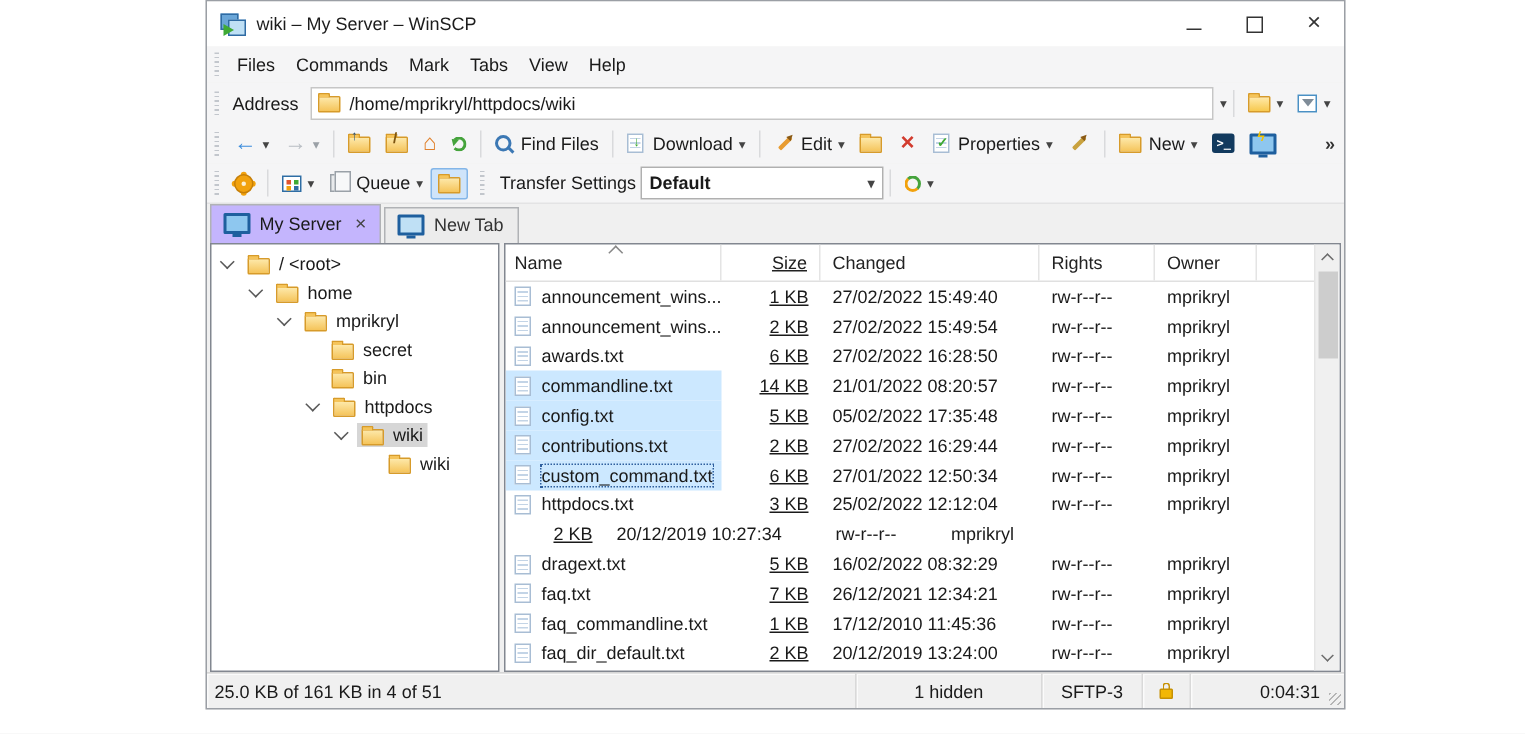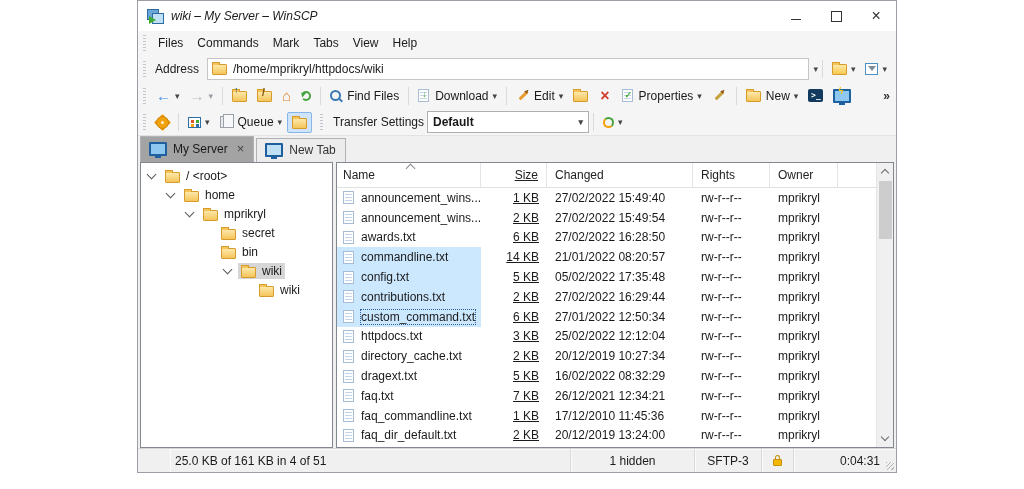--- a/index.html
+++ b/index.html
@@ -2,21 +2,21 @@
 <html><head>
 <meta charset="utf-8">
 <style>
   html,body{margin:0;padding:0;}
   body{width:1024px;height:489px;background:#ffffff;position:relative;overflow:hidden;
        font-family:"Liberation Sans",sans-serif;-webkit-font-smoothing:antialiased;}
   .window{position:absolute;left:137px;top:0;width:760px;height:473px;background:#f0f0f0;
           border:1px solid #9b9fa5;box-sizing:border-box;font-size:12px;color:#1a1a1a;
           display:flex;flex-direction:column;}
   
-  .titlebar{height:30px;background:#ffffff;display:flex;align-items:center;flex:0 0 auto;font-style:italic;}
+  .titlebar{height:30px;background:#ffffff;display:flex;align-items:center;flex:0 0 auto;}
   .app-icon{width:17px;height:15px;margin:0 7px 0 9px;position:relative;flex:0 0 auto;}
   .app-icon .p1{position:absolute;left:0;top:0;width:10px;height:9px;background:#6aa6d8;border:1px solid #2f6ba3;}
   .app-icon .p2{position:absolute;left:5px;top:4px;width:10px;height:9px;background:#bfe0f5;border:1px solid #2f6ba3;}
   .app-icon .p3{position:absolute;left:2px;top:7px;width:0;height:0;border:4px solid transparent;border-left:7px solid #3faa34;}
   .title-text{font-size:12px;color:#1c1c1c;}
   .caption-buttons{margin-left:auto;display:flex;height:100%;}
   .cap-btn{width:40px;height:100%;display:flex;align-items:center;justify-content:center;color:#333;font-size:14px;}
   .max-glyph{width:9px;height:9px;border:1px solid #333;}
   .min-glyph{width:10px;height:1px;background:#333;margin-top:6px;}
   
@@ -77,21 +77,21 @@
   
   .toolbar{height:27px;background:#f5f5f6;display:flex;align-items:center;padding:0 4px 0 3px;flex:0 0 auto;}
   .toolbar2{height:26px;border-bottom:1px solid #e3e3e4;}
   .tool-label{margin:0 3px 0 5px;}
   .pressed{background:#cfe4fa;border:1px solid #84b6e8;border-radius:2px;}
   .ts-select{width:150px;height:20px;background:#fff;border:1px solid #b0b0b0;display:flex;align-items:center;padding:0 5px;justify-content:space-between;font-weight:bold;}
   .overflow{margin-left:auto;font-weight:bold;color:#333;padding-right:2px;}
   
   .tabstrip{height:26px;display:flex;align-items:flex-end;padding-left:2px;background:#f0f0f0;flex:0 0 auto;}
   .tab{display:flex;align-items:center;gap:6px;padding:3px 9px 4px 8px;border:1px solid #b0b2b5;border-bottom:none;}
-  .tab.active{background:#a3a3a3;height:18px;align-items:center;}
+  .tab.active{background:#c4b5fd;height:18px;align-items:center;}
   .tab.inactive{background:#ececec;height:16px;color:#333;}
   .tab-close{font-size:13px;color:#444;margin-left:3px;line-height:10px;}
   
   .main{flex:1;display:flex;gap:3px;padding:0 2px;overflow:hidden;}
   .panel{background:#fff;border:1px solid #828790;box-sizing:border-box;overflow:hidden;}
   .tree-panel{width:193px;padding-top:3px;}
   .tree-row{height:19px;display:flex;align-items:center;white-space:nowrap;}
   .tchev{width:6px;height:6px;border-right:1.5px solid #595959;border-bottom:1.5px solid #595959;transform:rotate(45deg);
          margin:-2px 7px 0 0;flex:0 0 auto;}
   .tchev.empty{border:none;}
@@ -115,21 +115,21 @@
   .scrollbar{position:absolute;right:0;top:0;bottom:0;width:17px;background:#f0f0f0;border-left:1px solid #e5e5e5;
              display:flex;flex-direction:column;align-items:center;box-sizing:border-box;}
   .sb-btn{height:16px;width:100%;display:flex;align-items:center;justify-content:center;}
   .sb-up{width:5px;height:5px;border-left:1.5px solid #6b6b6b;border-top:1.5px solid #6b6b6b;transform:rotate(45deg);margin-top:4px;}
   .sb-down{width:5px;height:5px;border-right:1.5px solid #6b6b6b;border-bottom:1.5px solid #6b6b6b;transform:rotate(45deg);margin-bottom:4px;}
   .sb-thumb{width:13px;height:58px;background:#cdcdcd;margin-top:2px;}
   .sb-space{flex:1;}
   
   .statusbar{height:23px;background:#f0f0f0;border-top:1px solid #d6d6d6;display:flex;align-items:stretch;flex:0 0 auto;font-size:12px;}
   .st-panel{display:flex;align-items:center;border-right:1px solid #d9d9d9;box-shadow:inset 1px 1px 0 #fbfbfb;}
-  .st-main{flex:1;padding-left:5px;margin-left:32px;}
+  .st-main{flex:1;padding-left:5px;}
   .st-hidden{width:123px;justify-content:center;}
   .st-proto{width:66px;justify-content:center;}
   .st-lock{width:31px;justify-content:center;}
   .st-time{width:86px;justify-content:flex-end;padding-right:16px;border-right:none;position:relative;}
   .grip-resize{position:absolute;right:2px;bottom:2px;width:8px;height:8px;
       background:repeating-linear-gradient(135deg,#b5b5b5 0 1px,transparent 1px 3px);}
 </style>
 </head>
 <body>
 
@@ -331,20 +331,27 @@
             <span>secret</span>
           </span>
         </div>
         <div class="tree-row" style="padding-left: 64px;">
           <span class="tchev empty"></span>
           <span class="hl">
             <span class="folder"></span>
             <span>bin</span>
           </span>
         </div>
+        <div class="tree-row" style="padding-left: 64px;">
+          <span class="tchev"></span>
+          <span class="hl">
+            <span class="folder"></span>
+            <span>httpdocs</span>
+          </span>
+        </div>
         <div class="tree-row" style="padding-left: 83px;">
           <span class="tchev"></span>
           <span class="hl sel">
             <span class="folder"></span>
             <span>wiki</span>
           </span>
         </div>
         <div class="tree-row" style="padding-left: 102px;">
           <span class="tchev empty"></span>
           <span class="hl">
@@ -437,24 +444,20 @@
             <div class="fcell col-name">
               <span class="doc"></span>
               <span class="fname">httpdocs.txt</span>
             </div>
             <div class="fcell col-size">3 KB</div>
             <div class="fcell col-changed">25/02/2022 12:12:04</div>
             <div class="fcell col-rights">rw-r--r--</div>
             <div class="fcell col-owner">mprikryl</div>
           </div>
           <div class="frow">
-            <div class="fcell col-name">
-              <span class="doc"></span>
-              <span class="fname">directory_cache.txt</span>
-            </div>
             <div class="fcell col-size">2 KB</div>
             <div class="fcell col-changed">20/12/2019 10:27:34</div>
             <div class="fcell col-rights">rw-r--r--</div>
             <div class="fcell col-owner">mprikryl</div>
           </div>
           <div class="frow">
             <div class="fcell col-name">
               <span class="doc"></span>
               <span class="fname">dragext.txt</span>
             </div>

